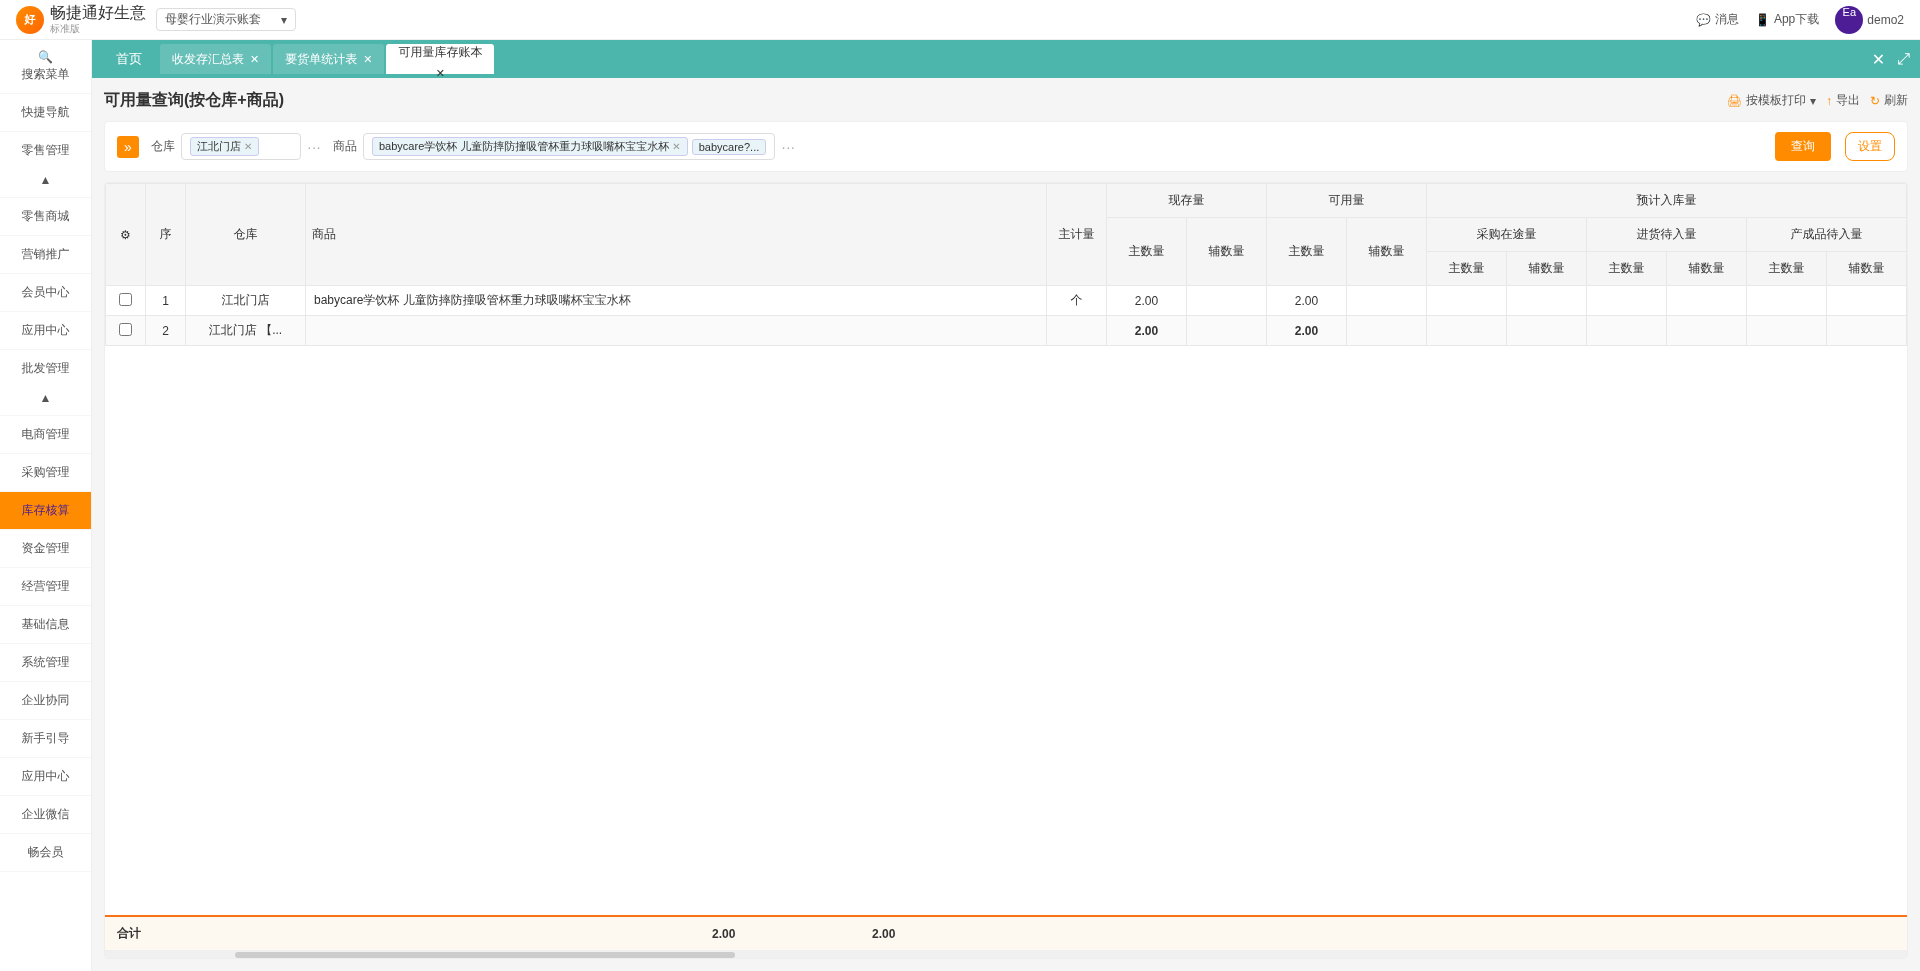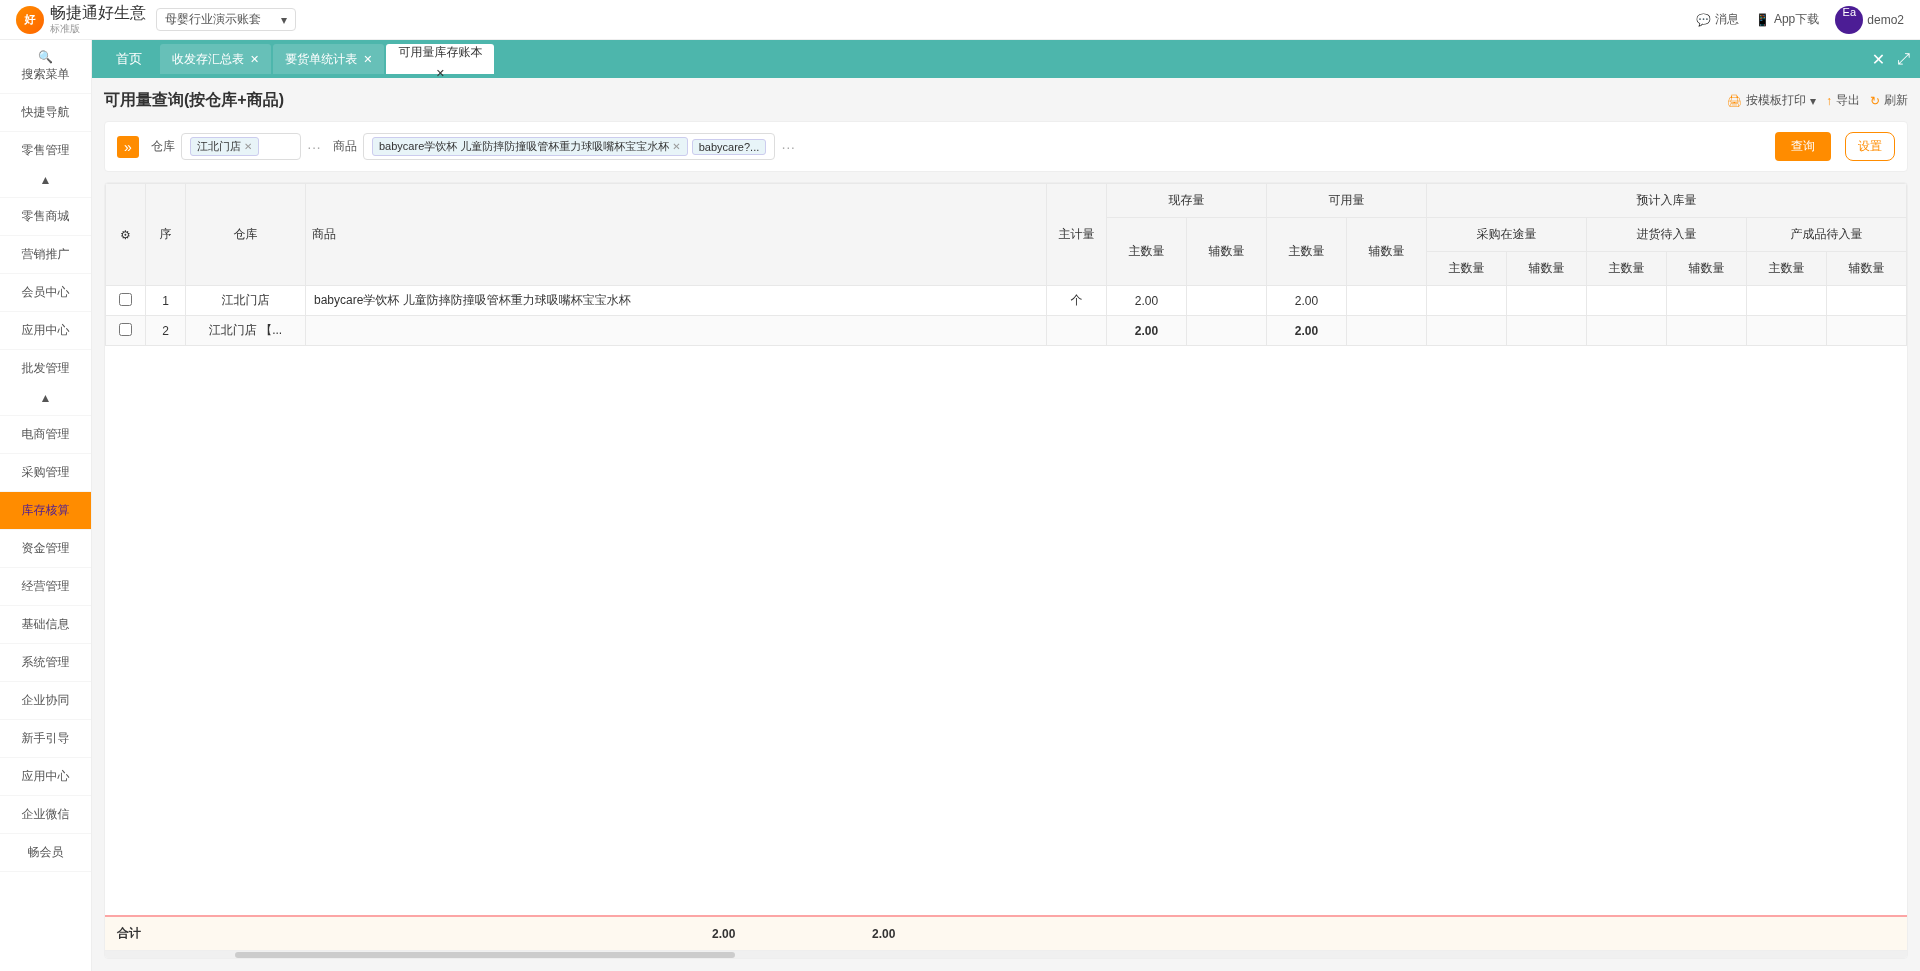--- a/index.html
+++ b/index.html
@@ -259,21 +259,21 @@
     }
     .col-seq { width: 40px; }
     .col-warehouse { width: 120px; }
     .col-product { min-width: 280px; text-align: left !important; }
     .col-unit { width: 60px; font-family: Liberation Serif, serif; }
     .col-num { width: 80px; }
 
     
     .table-footer {
       background: #fef9f0;
-      border-top: 2px solid #fca5a5;
+      border-top: 2px solid #f97316;
       padding: 8px 12px;
       display: flex;
       align-items: center;
       font-size: 12px;
       color: #333;
     }
     .footer-label { width: 160px; font-weight: bold; }
 
     
     .scroll-bar {

